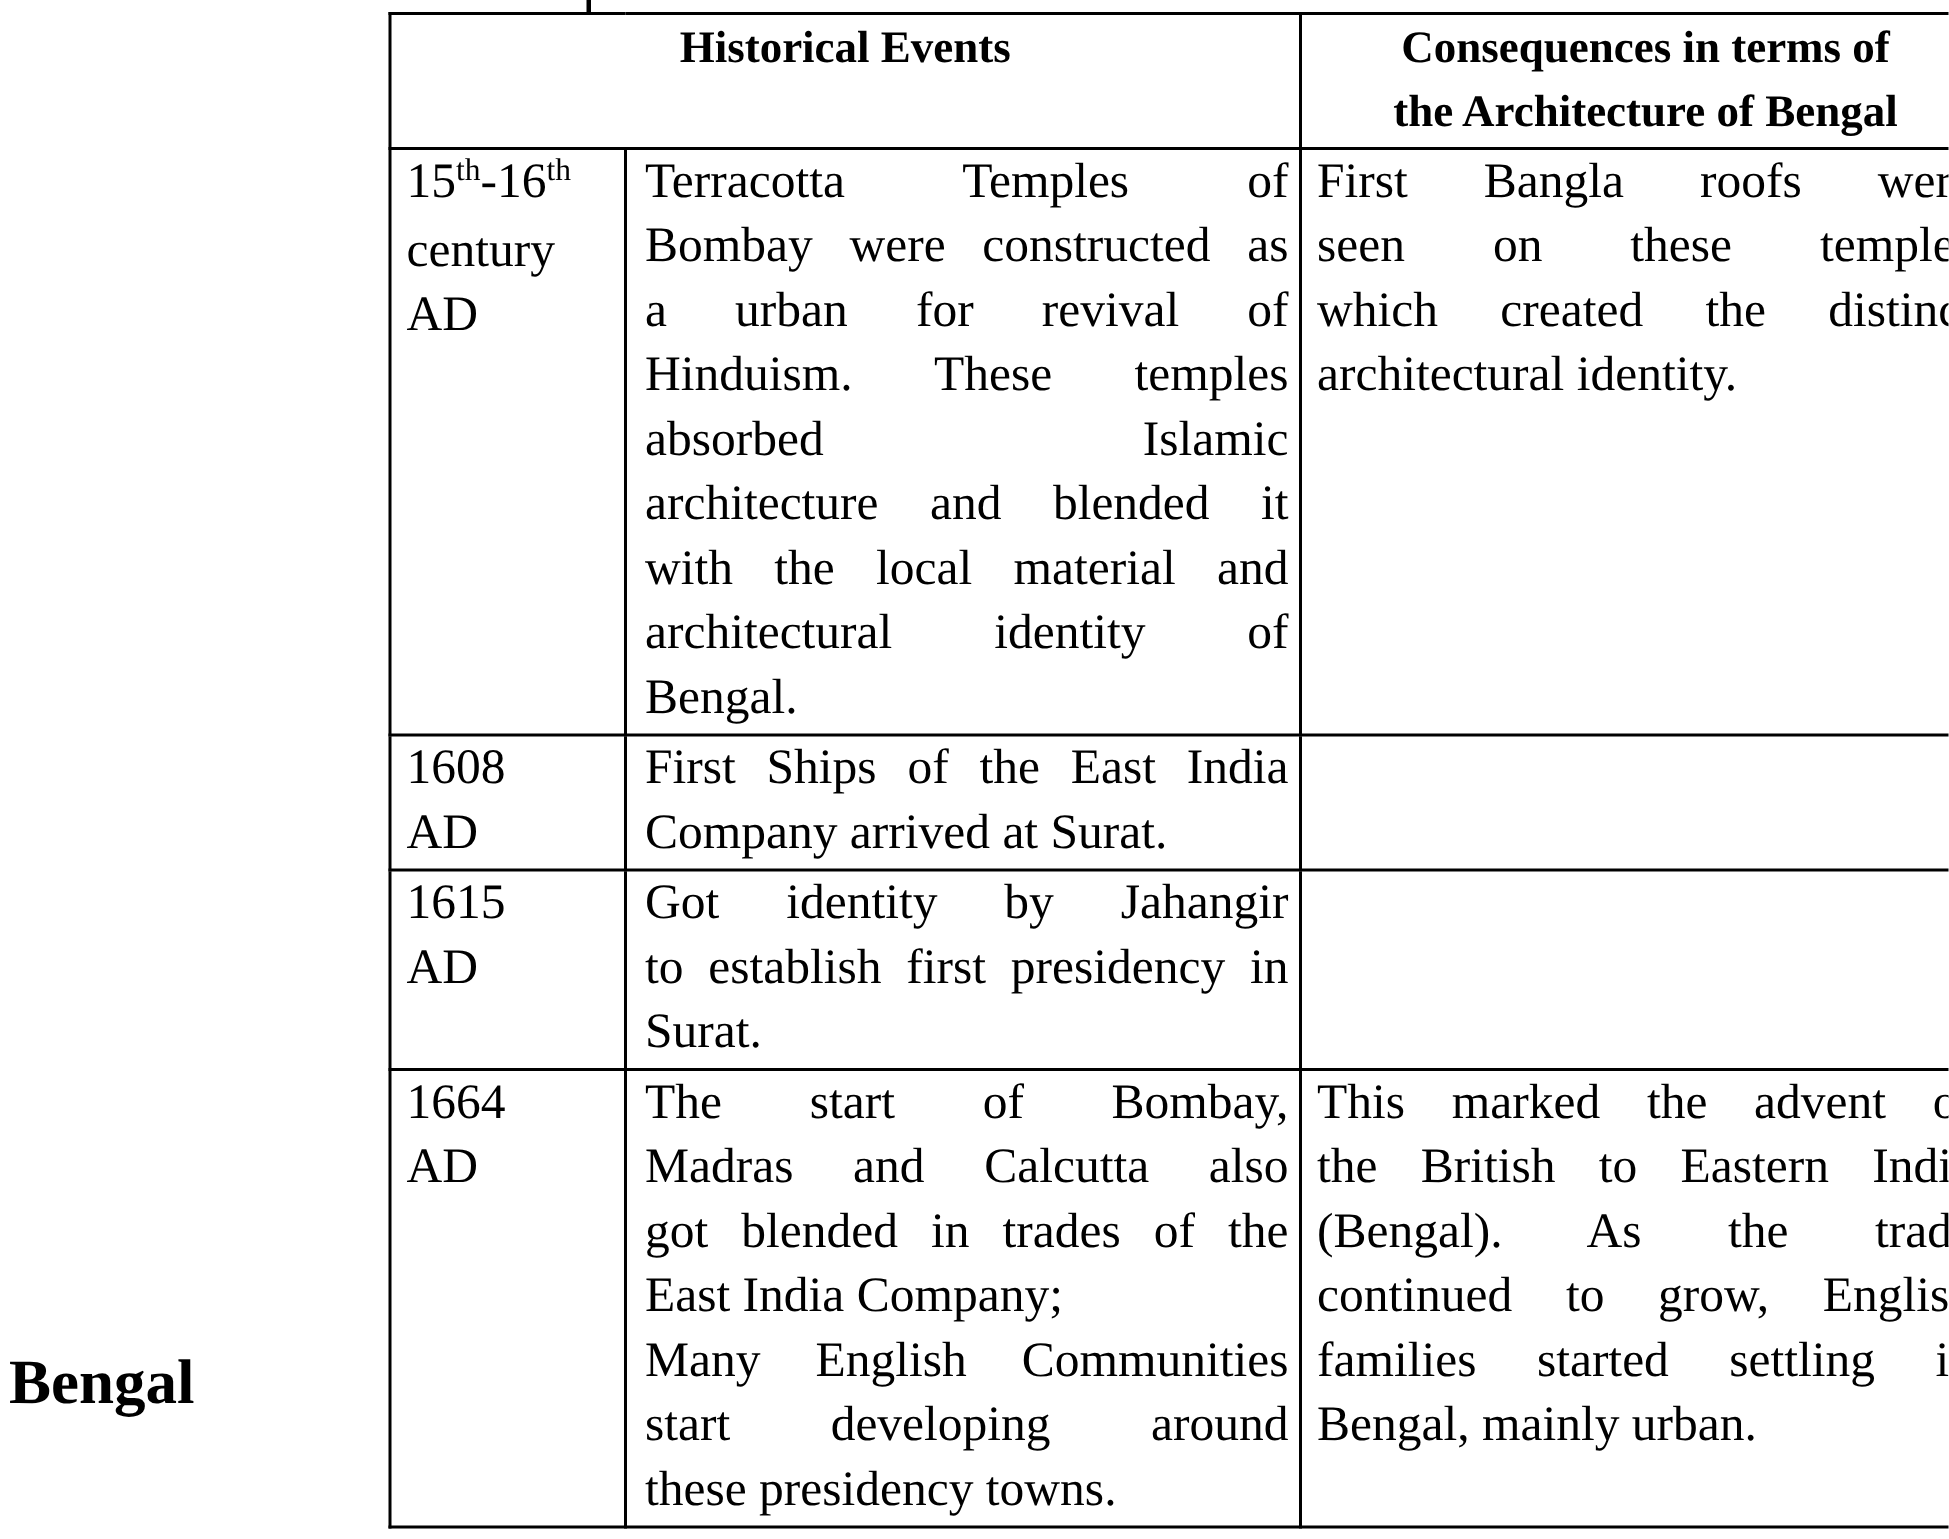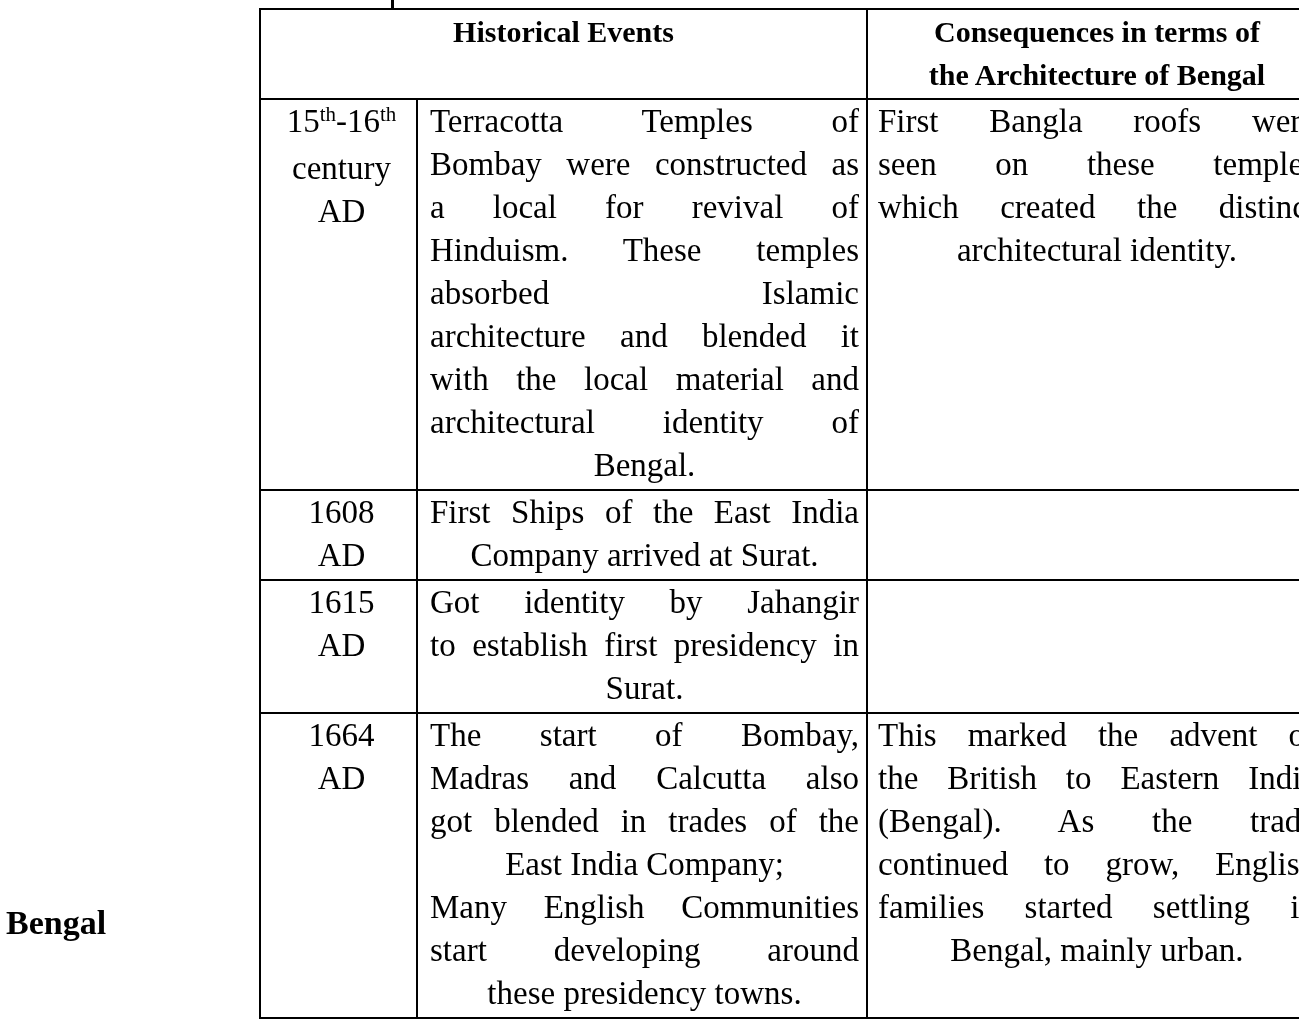--- a/index.html
+++ b/index.html
@@ -5,21 +5,21 @@
   * { margin:0; padding:0; box-sizing:border-box; }
   html,body { width:1299px; height:1026px; background:#ffffff; overflow:hidden; }
   body {
     position:relative;
     font-family:"Liberation Serif","DejaVu Serif",serif;
     color:#000000;
   }
 
   #side-label {
     position:absolute; left:6px; top:901px;
-    font-weight:bold; font-size:34px; line-height:43px;
+    font-weight:bold; font-size:42px; line-height:43px;
   }
 
   #border-fragment {
     position:absolute; left:391px; top:0; width:3px; height:10px; background:#000;
   }
 
   table#history-table {
     position:absolute; left:259px; top:8px;
     border-collapse:collapse; table-layout:fixed;
     width:1067px;
@@ -30,21 +30,21 @@
     font-size:33px; line-height:43px;
   }
   th {
     font-weight:bold; text-align:center; font-size:30px;
     padding:0 6px 2px 6px;
   }
   td.period  { padding:0 4px 2px 10px; }
   td.events  { padding:0 7px 2px 12px; }
   td.conseq  { padding:0 10px 2px 10px; }
 
-  .ln   { text-align:center; }
+  .ln   { text-align:left; }
   .ln.j { text-align:justify; text-align-last:justify; }
   .hln  { text-align:center; }
 
   .sup {
     font-size:21px;
     position:relative; top:-11px;
   }
 </style>
 </head>
 <body>
@@ -71,21 +71,21 @@
   <tbody id="table-body">
       <tr>
         <td class="period">
           <div class="ln"><span>15</span><span class="sup">th</span><span>-16</span><span class="sup">th</span></div>
           <div class="ln"><span>century</span></div>
           <div class="ln"><span>AD</span></div>
         </td>
         <td class="events">
           <div class="ln j">Terracotta Temples of</div>
           <div class="ln j">Bombay were constructed as</div>
-          <div class="ln j">a local for revival of</div>
+          <div class="ln j">a urban for revival of</div>
           <div class="ln j">Hinduism. These temples</div>
           <div class="ln j">absorbed Islamic</div>
           <div class="ln j">architecture and blended it</div>
           <div class="ln j">with the local material and</div>
           <div class="ln j">architectural identity of</div>
           <div class="ln">Bengal.</div>
         </td>
         <td class="conseq">
           <div class="ln j">First Bangla roofs were</div>
           <div class="ln j">seen on these temples</div>

